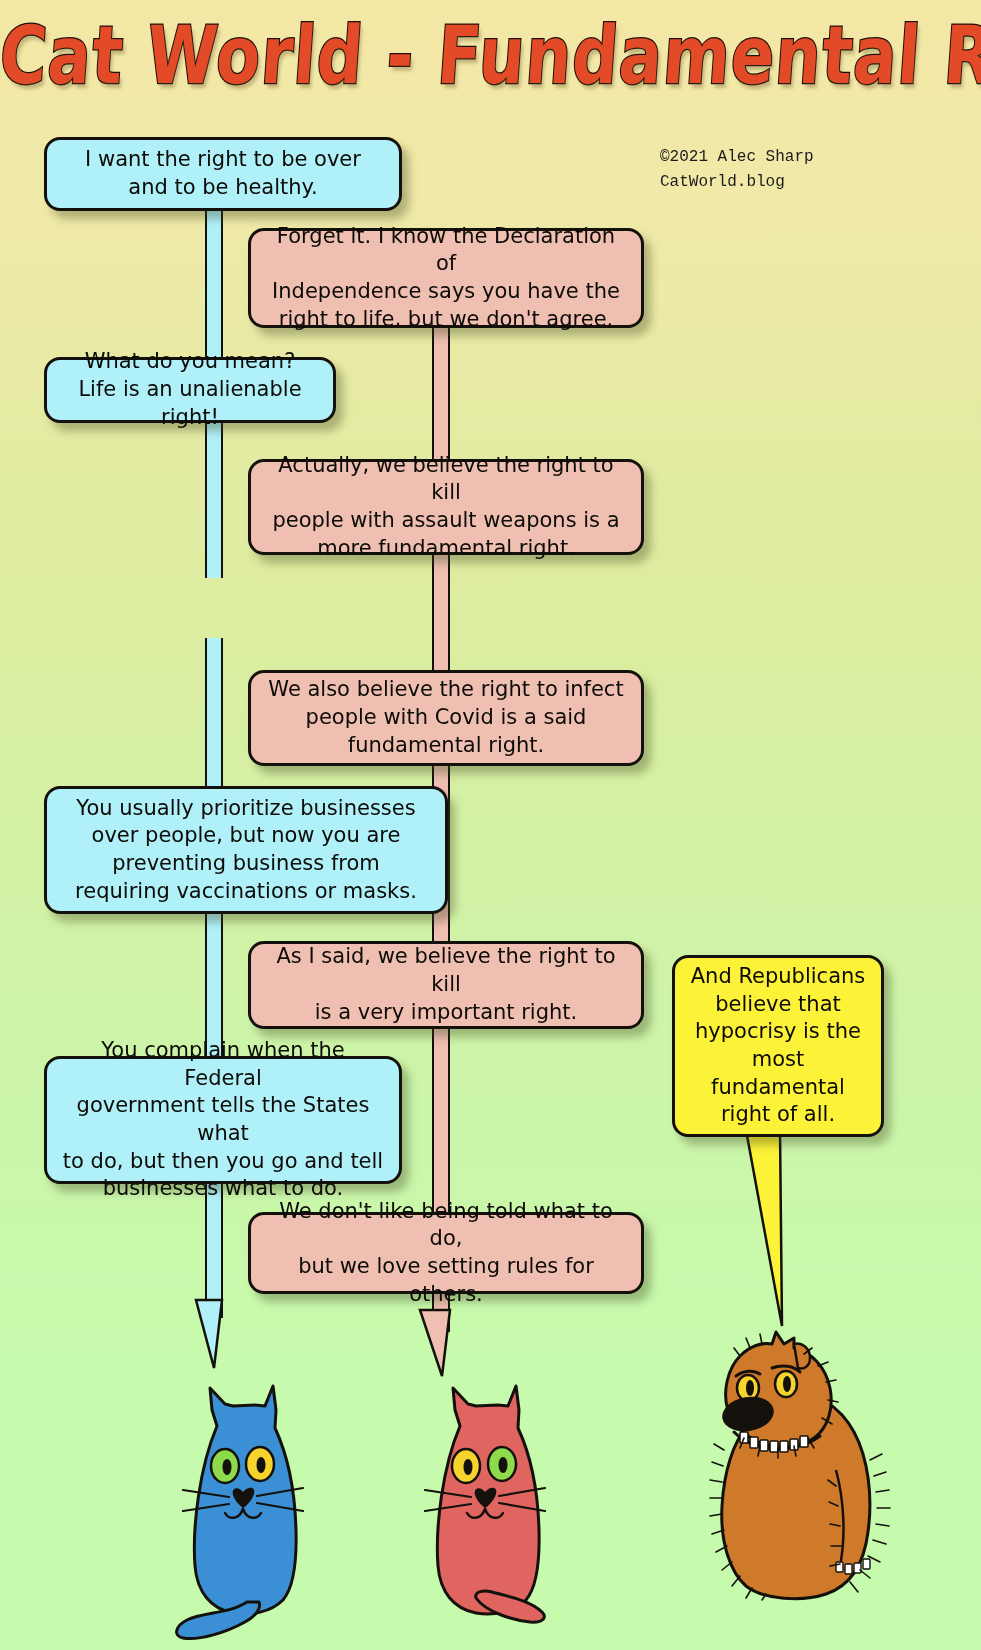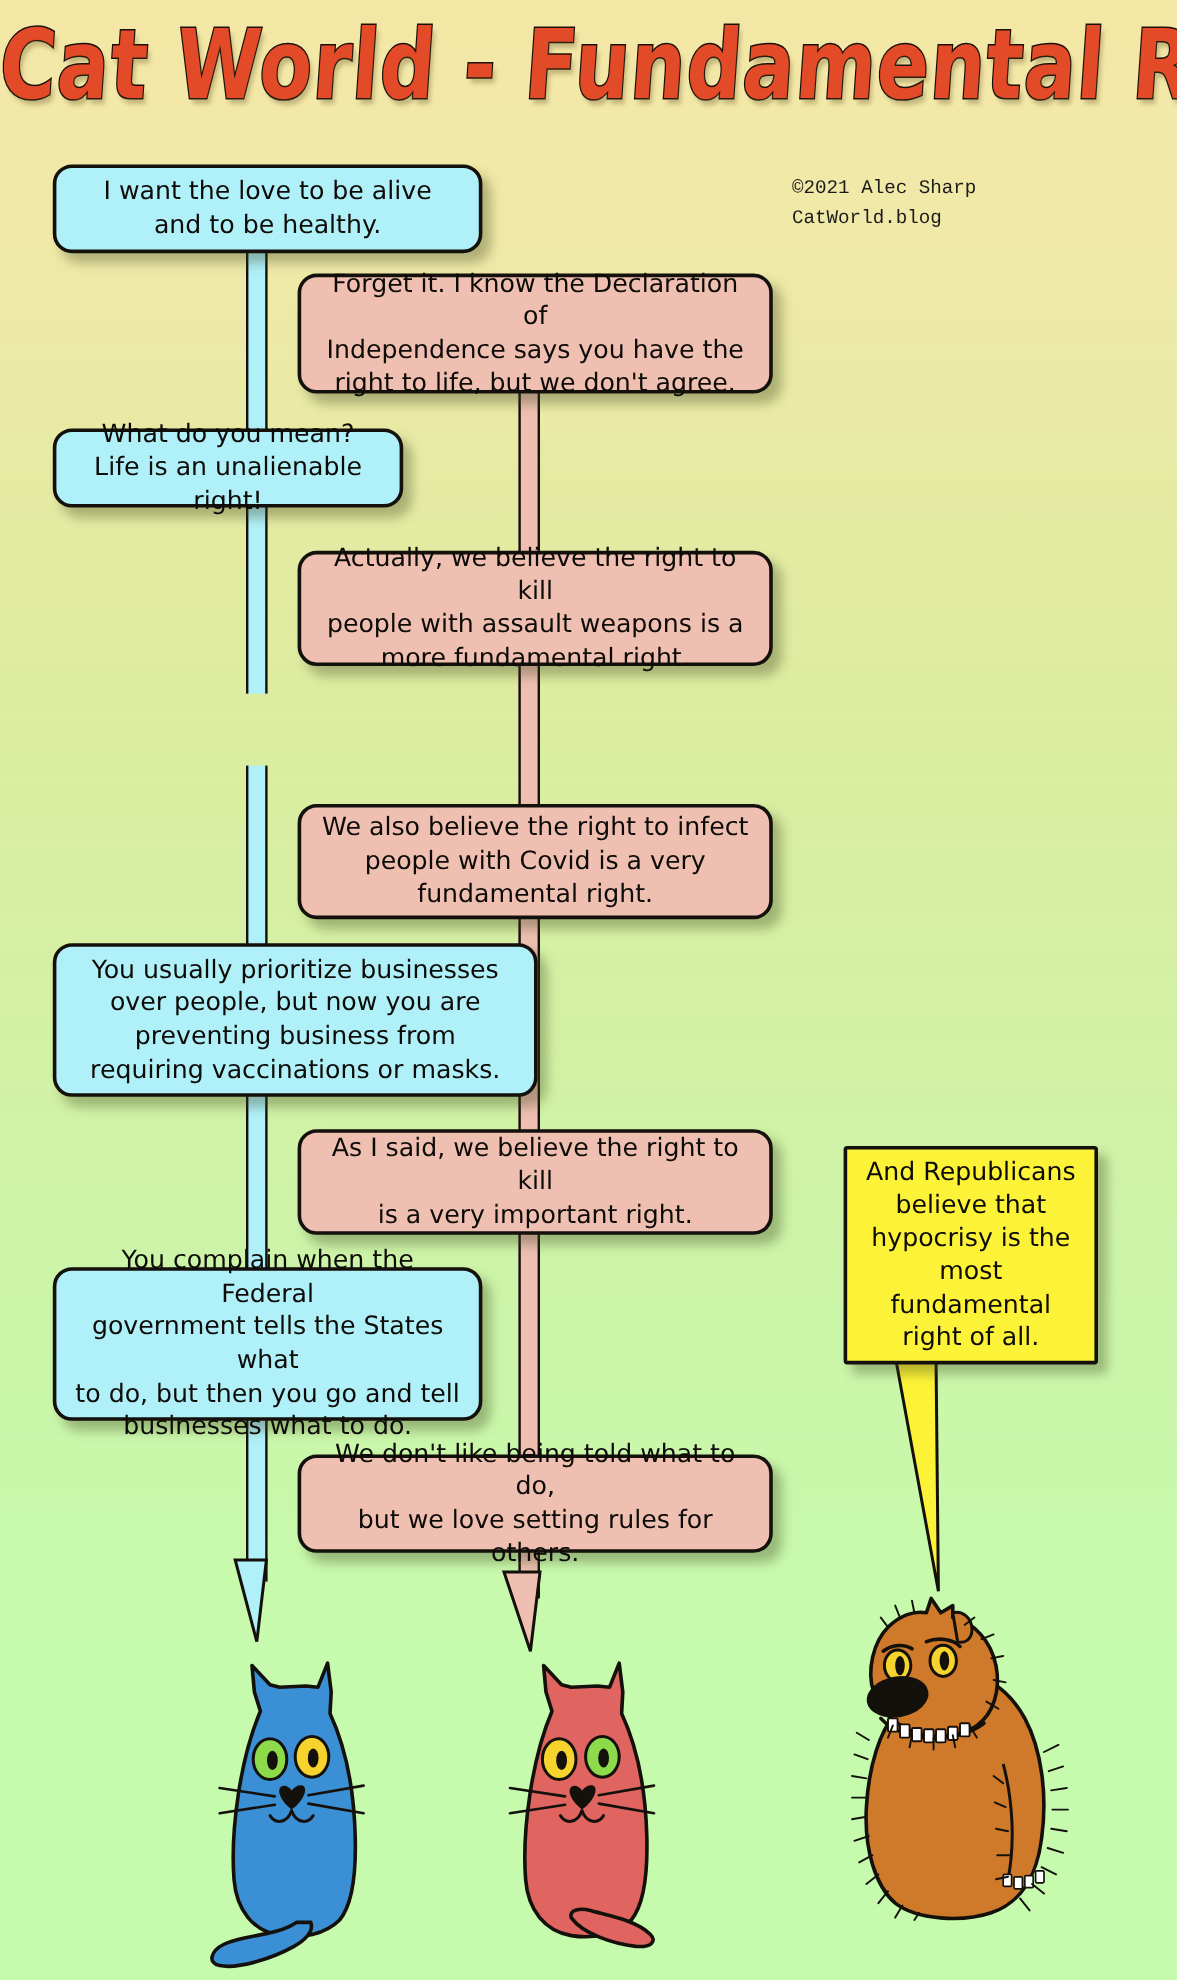--- a/index.html
+++ b/index.html
@@ -79,21 +79,21 @@
     text-align: center;
     box-shadow: 7px 8px 9px rgba(60,70,30,.35);
     z-index: 3;
     display: flex;
     align-items: center;
     justify-content: center;
     white-space: pre-line;
   }
   .bubble.blue { background: #aff0f9; }
   .bubble.pink { background: #efc0b2; }
-  .bubble.yellow { background: #fcf237; border-radius: 3px; margin-left: 31px; }
+  .bubble.yellow { background: #fcf237; border-radius: 16px; }
 
   
   .tail {
     position: absolute;
     z-index: 2;
   }
   .tail svg { display: block; overflow: visible; }
 
   
   .character { position: absolute; z-index: 4; }
@@ -133,21 +133,21 @@
       <polygon points="0,0 30,0 22,66" fill="#efc0b2" stroke="#14110c" stroke-width="2.5"></polygon>
     </svg>
   </div>
   <div class="tail" style="left:746px; top:1130px;">
     <svg width="60" height="200" viewBox="0 0 60 200">
       <polygon points="0,0 34,0 36,196" fill="#fcf237" stroke="#14110c" stroke-width="2.5"></polygon>
     </svg>
   </div>
 
   <div class="bubble blue" style="left:44px; top:137px; width:358px; height:74px;">
-    <span>I want the love to be alive
+    <span>I want the right to be over
 and to be healthy.</span>
   </div>
 
   <div class="bubble pink" style="left:248px; top:228px; width:396px; height:100px;">
     <span>Forget it. I know the Declaration of
 Independence says you have the
 right to life, but we don't agree.</span>
   </div>
 
   <div class="bubble blue" style="left:44px; top:357px; width:292px; height:66px;">
@@ -157,21 +157,21 @@
 
   <div class="bubble pink" style="left:248px; top:459px; width:396px; height:96px;">
     <span>Actually, we believe the right to kill
 people with assault weapons is a
 more fundamental right.</span>
   </div>
 
 
   <div class="bubble pink" style="left:248px; top:670px; width:396px; height:96px;">
     <span>We also believe the right to infect
-people with Covid is a very
+people with Covid is a said
 fundamental right.</span>
   </div>
 
   <div class="bubble blue" style="left:44px; top:786px; width:404px; height:128px;text-align:center;">
     <span>You usually prioritize businesses
 over people, but now you are
 preventing business from
 requiring vaccinations or masks.</span>
   </div>
 

